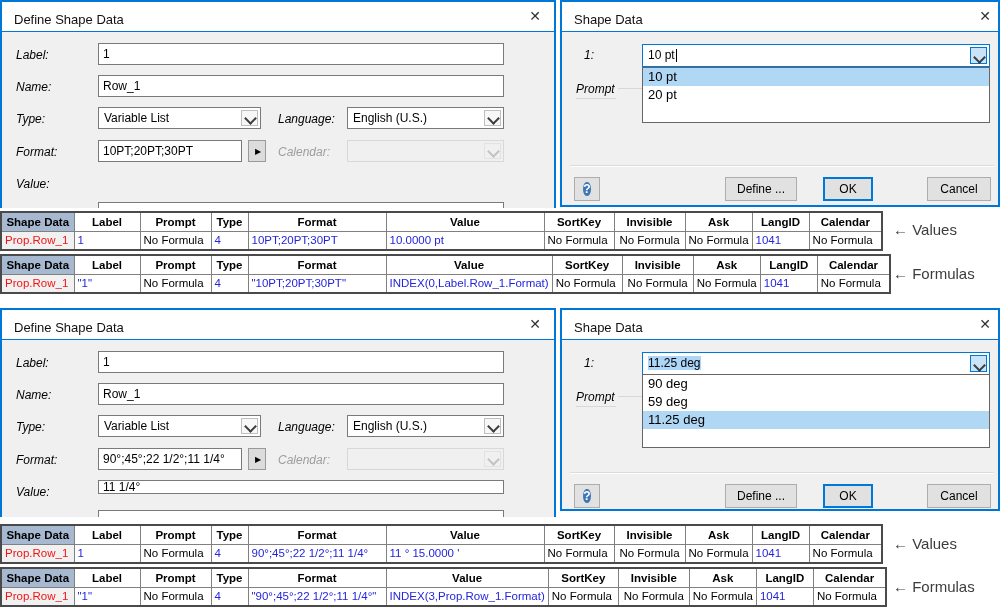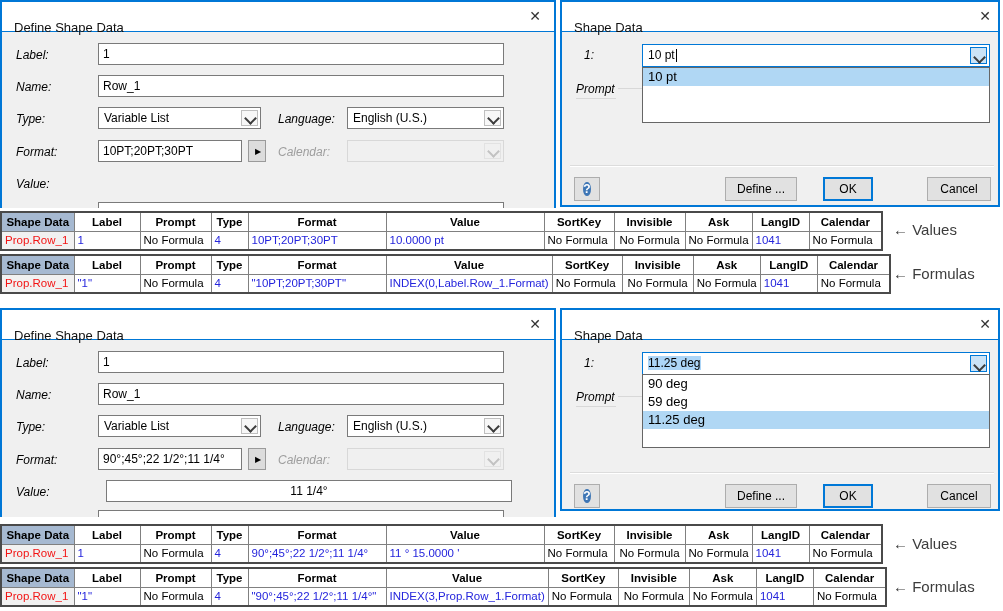--- a/index.html
+++ b/index.html
@@ -2,21 +2,21 @@
 <html><head>
 <meta charset="utf-8">
 <style>
   html,body{margin:0;padding:0;background:#fff;font-family:"Liberation Sans", sans-serif;}
   .stage{position:relative;width:1003px;height:611px;background:#fff;overflow:hidden;}
 
   
   .dlg{position:absolute;background:#F0F0F0;border:2px solid #0077D6;box-sizing:border-box;overflow:hidden;}
   .dlg.cropped{border-bottom:none;}
   .dlg-title{position:absolute;left:0;top:0;right:0;height:29px;background:#fff;border-bottom:1px solid #0077D6;}
-  .dlg-title .t{position:absolute;left:12px;top:18px;font-size:13px;color:#111;}
+  .dlg-title .t{position:absolute;left:12px;top:10px;font-size:13px;color:#111;}
   .close-btn{position:absolute;top:6px;font-size:14px;color:#333;width:18px;text-align:center;cursor:default;}
 
   .lbl{position:absolute;font-size:12px;color:#000;white-space:nowrap;font-style:italic;}
   .lbl.dis{color:#9E9E9E;}
   .tb{position:absolute;background:#fff;border:1px solid #7A7A7A;font-size:12px;padding:2px 4px;box-sizing:border-box;font-family:inherit;color:#000;outline:none;}
 
   .combo{position:absolute;background:#fff;border:1px solid #7A7A7A;box-sizing:border-box;}
   .combo .cval{position:absolute;left:5px;top:3px;font-size:12px;white-space:nowrap;}
   .combo .dd{position:absolute;top:2px;bottom:2px;right:2px;width:17px;border:1px solid #BFBFBF;background:#F7F7F7;box-sizing:border-box;}
   .chev{position:absolute;left:4px;top:3px;width:7px;height:7px;border-right:2px solid #3C3C3C;border-bottom:2px solid #3C3C3C;transform:rotate(45deg);}
@@ -104,20 +104,21 @@
       <span class="cval"><span>10 pt</span><span class="caret"></span></span>
       <span class="dd">
           <span class="chev" style="top:5px;"></span>
         </span>
     </div>
     <span class="lbl" style="left:14px;top:80px;">Prompt</span>
     <div class="grpline" style="left:56px;top:86px;width:26px;"></div>
     <div class="grpline" style="left:14px;top:96px;width:40px;"></div>
     <div class="list" style="left:80px;top:65px;width:348px;height:56px;">
       <div class="list-item sel">10 pt</div>
+      <div class="list-item">20 pt</div>
     </div>
     <div class="sep" style="left:8px;top:163px;width:424px;"></div>
     <button class="help-btn" style="left:12px;top:175px;"><span class="help-glyph">?</span></button>
     <button class="btn" style="left:163px;top:175px;width:72px;height:24px;">Define ...</button>
     <button class="btn def" style="left:261px;top:175px;width:50px;height:24px;">OK</button>
     <button class="btn" style="left:365px;top:175px;width:64px;height:24px;">Cancel</button>
   </div>
 
   <table class="sstable" style="left:0;top:211px;">
       <colgroup>
@@ -235,21 +236,21 @@
     <input class="tb" style="left: 96px; top: 138px; width: 144px; height: 22px;" value="90°;45°;22 1/2°;11 1/4°">
     <button class="exp-btn" style="left:246px;top:138px;width:18px;height:22px;"><span>▶</span></button>
     <span class="lbl dis" style="left:276px;top:143px;">Calendar:</span>
     <div class="combo dis" style="left:345px;top:138px;width:157px;height:22px;">
       <span class="cval"></span>
       <span class="dd">
           <span class="chev"></span>
         </span>
     </div>
     <span class="lbl" style="left:14px;top:175px;">Value:</span>
-    <input class="tb" style="left: 104px; top: 170px; width: 406px; height: 22px; text-align: center;" value="11 1/4°">
+    <input class="tb" style="left: 96px; top: 170px; width: 406px; height: 14px;" value="11 1/4°">
     <input class="tb" style="left: 96px; top: 200px; width: 406px; height: 22px;">
   </div>
 
   <div class="dlg" style="left:560px;top:308px;width:440px;height:203px;">
     <div class="dlg-title">
       <span class="t">Shape Data</span>
       <span class="close-btn" style="left:414px;">✕</span>
     </div>
     <span class="lbl" style="left:22px;top:46px;">1:</span>
     <div class="combo focus" style="left:80px;top:42px;width:348px;height:23px;">

